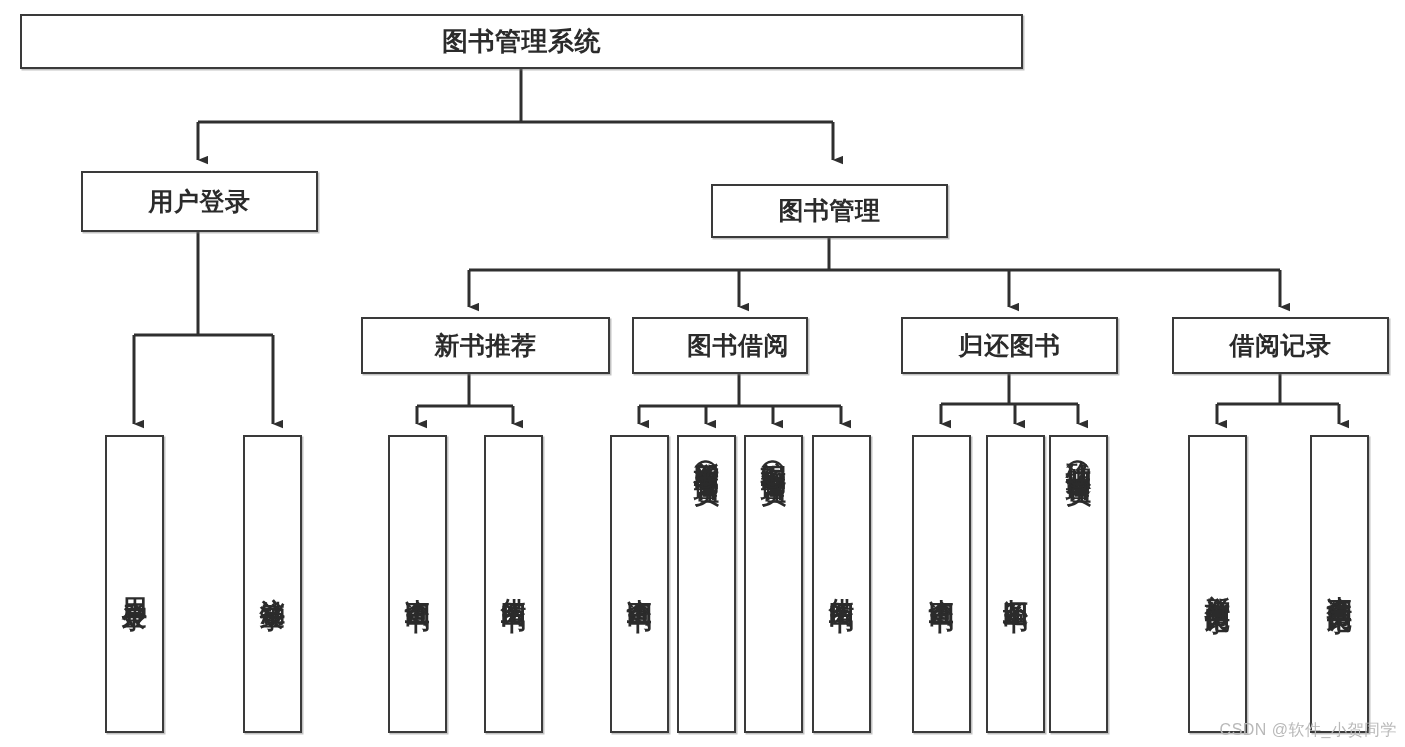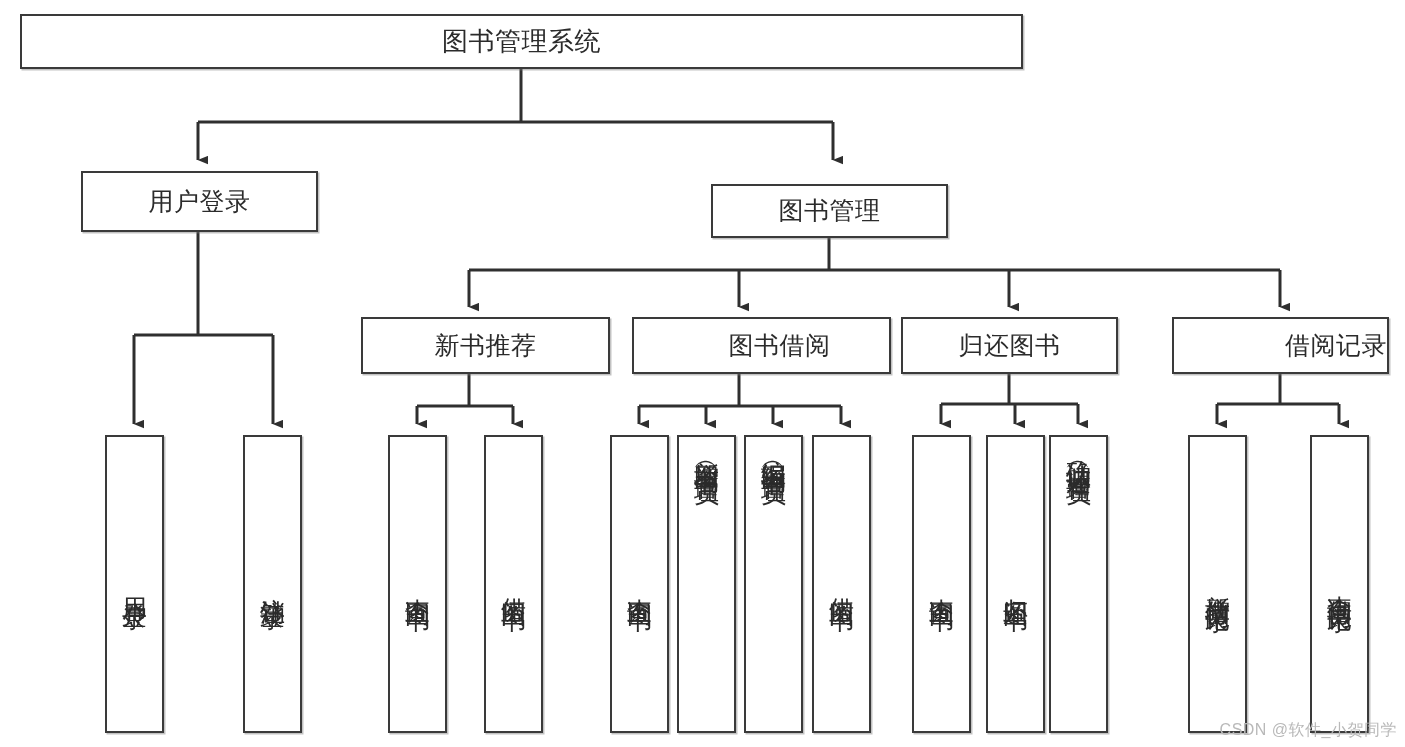--- a/index.html
+++ b/index.html
@@ -28,20 +28,21 @@
   .node {
     position: absolute;
     box-sizing: border-box;
     background: #ffffff;
     border: 2px solid #3a3a3a;
     box-shadow: 1.5px 1.5px 0 rgba(120,120,120,0.45);
     display: flex;
     align-items: center;
     justify-content: center;
     color: #2b2b2b;
+    font-weight: bold;
   }
   .node .label {
     display: block;
     text-align: center;
     line-height: 1.18;
     letter-spacing: 0.5px;
     color: #2b2b2b;
   }
   .node.horizontal .label {
     font-size: 25px;
@@ -155,29 +156,29 @@
   </div>
 
   <div class="node horizontal" style="left:711px; top:184px; width:237px; height:54px;">
     <span class="label">图书管理</span>
   </div>
 
   <div class="node horizontal" style="left:361px; top:317px; width:249px; height:57px;">
     <span class="label">新书推荐</span>
   </div>
 
-  <div class="node horizontal" style="left:632px; top:317px; width:259px; height:57px;padding-left:36px;">
+  <div class="node horizontal" style="left:632px; top:317px; width:176px; height:57px;padding-left:36px;">
     <span class="label">图书借阅</span>
   </div>
 
   <div class="node horizontal" style="left:901px; top:317px; width:217px; height:57px;">
     <span class="label">归还图书</span>
   </div>
 
-  <div class="node horizontal" style="left:1172px; top:317px; width:217px; height:57px;justify-content:flex-end;">
+  <div class="node horizontal" style="left:1172px; top:317px; width:217px; height:57px;">
     <span class="label">借阅记录</span>
   </div>
 
   <div class="node vertical centered" style="left:105px; top:435px; width:59px; height:298px;">
     <span class="label">用户登录</span>
   </div>
 
   <div class="node vertical centered" style="left:243px; top:435px; width:59px; height:298px;">
     <span class="label">注销登录</span>
   </div>

